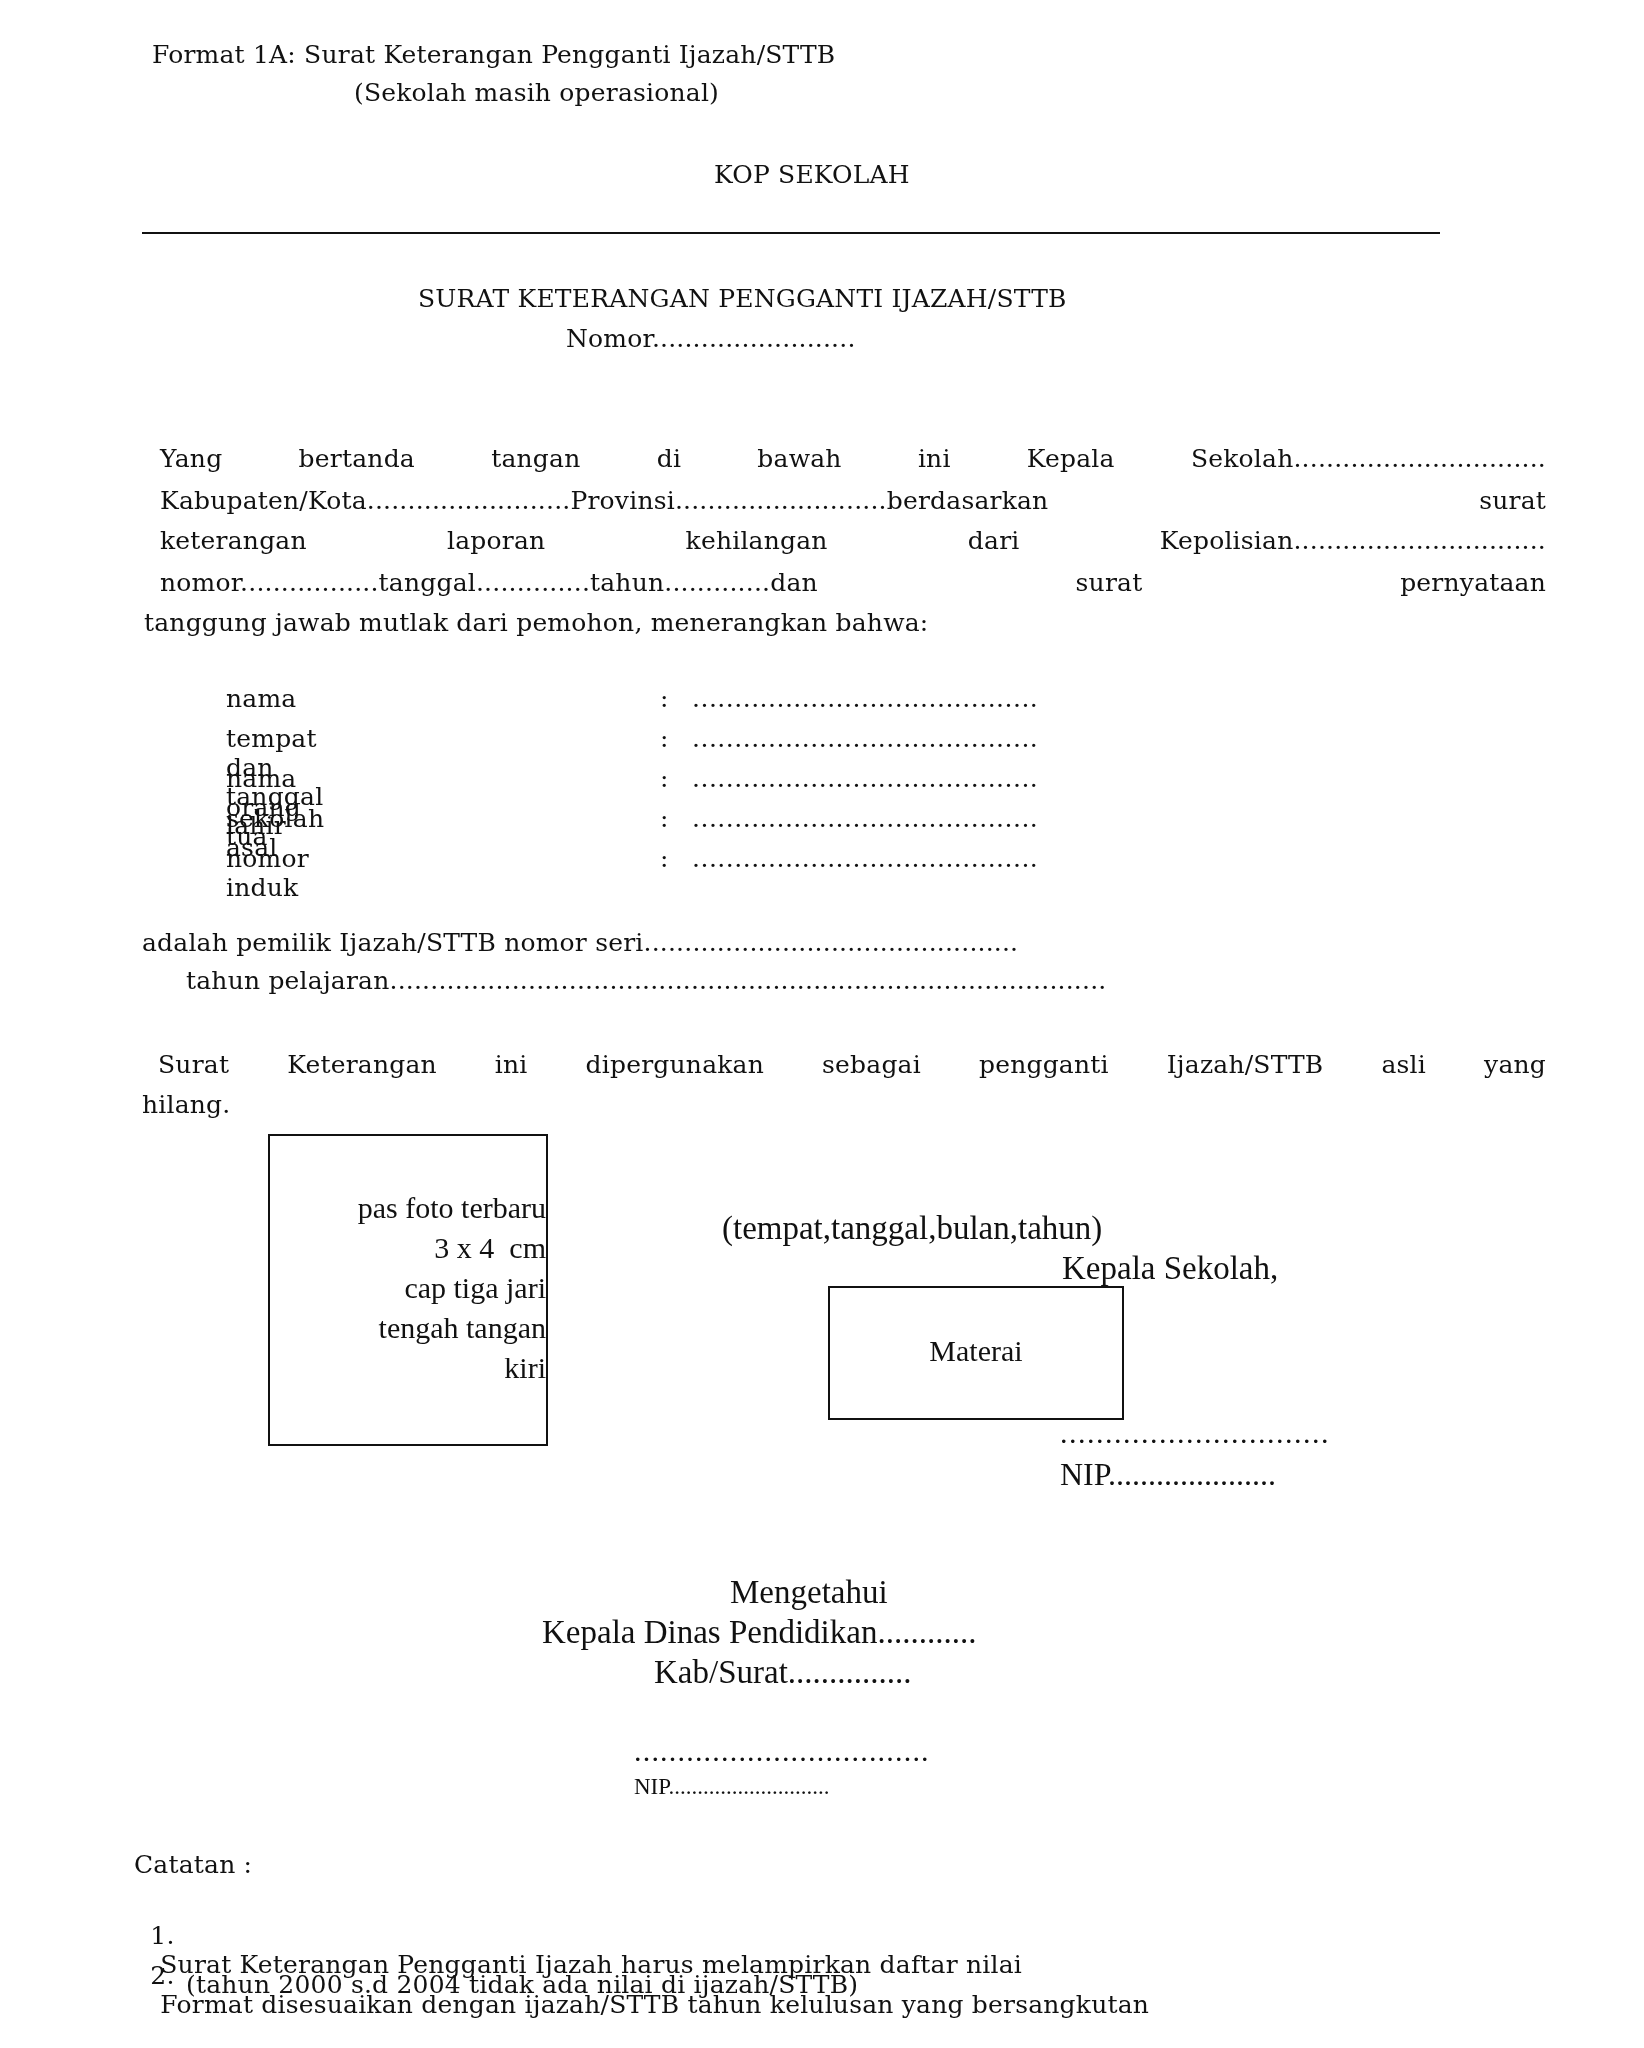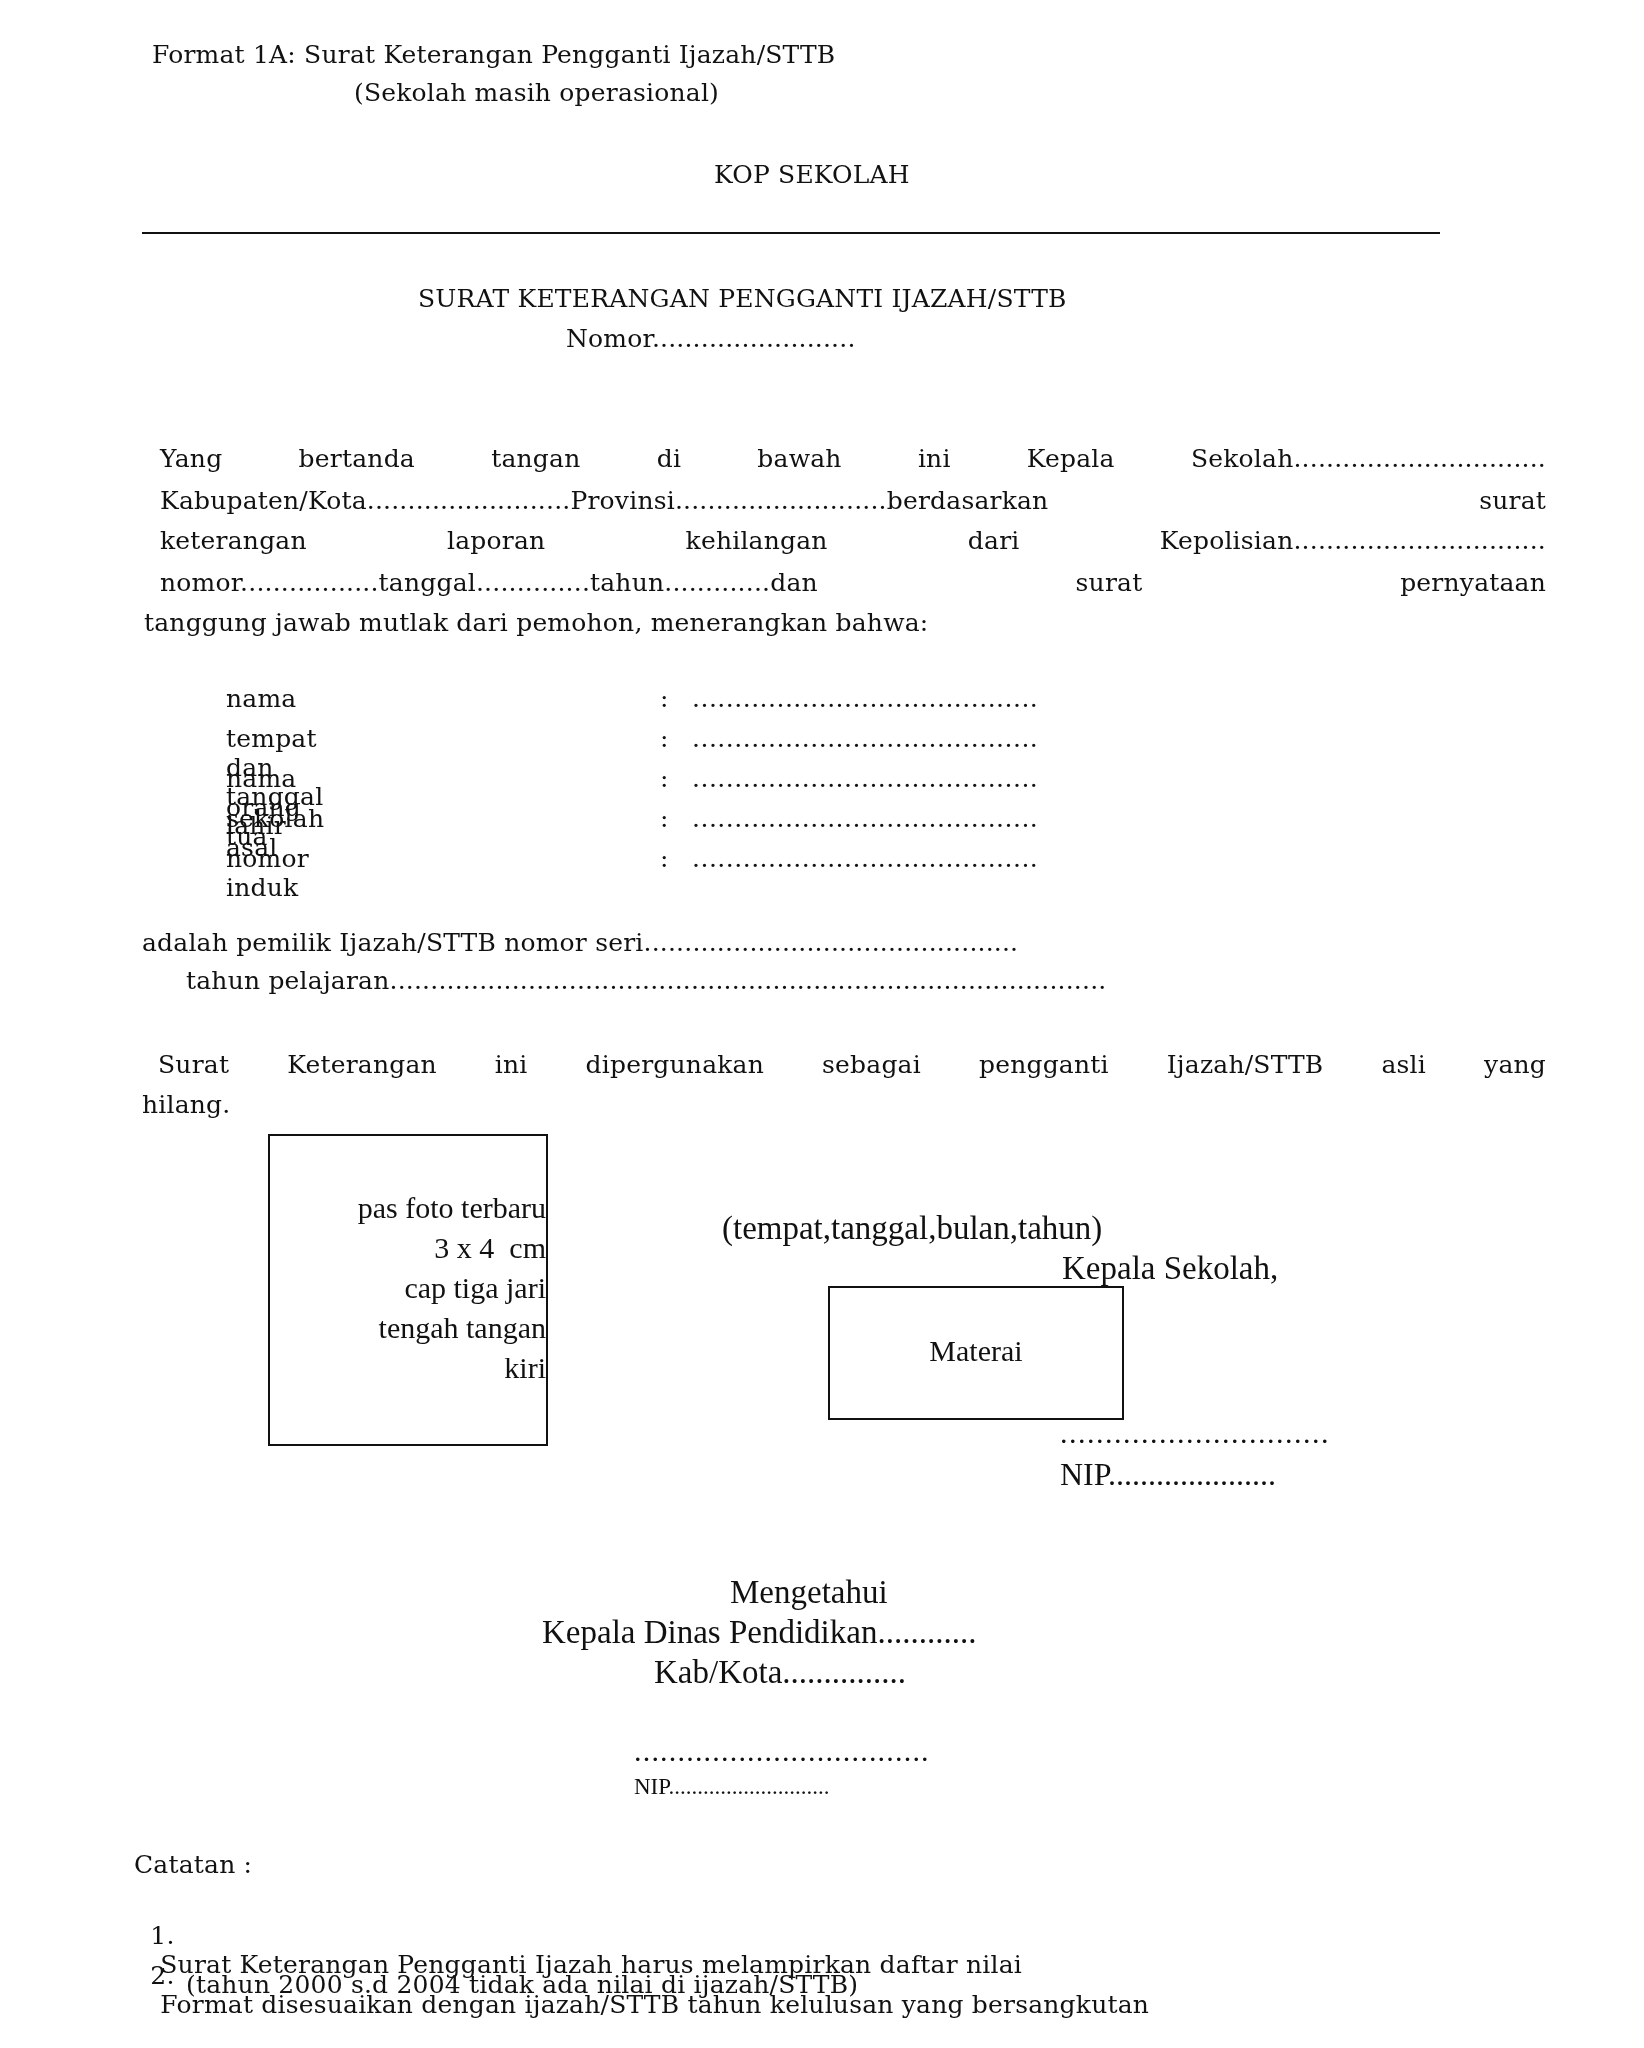--- a/index.html
+++ b/index.html
@@ -77,21 +77,21 @@
 <div class="abs tn" style="left:722px; top:1210px; font-size:33px;">(tempat,tanggal,bulan,tahun)</div>
 <div class="abs tn" style="left:1062px; top:1250px; font-size:33px;">Kepala Sekolah,</div>
 <div class="box tn" style="left:828px; top:1286px; width:296px; height:134px;">
   <div style="position:absolute; left:0; right:0; top:46px; text-align:center; font-size:30px;">Materai</div>
 </div>
 <div class="abs tn" style="left:1060px; top:1416px; font-size:30px; letter-spacing:1.5px;">..............................</div>
 <div class="abs tn" style="left:1060px; top:1456px; font-size:32px;">NIP.....................</div>
 
 <div class="abs tn" style="left:730px; top:1574px; font-size:33px;">Mengetahui</div>
 <div class="abs tn" style="left:542px; top:1614px; font-size:33px;">Kepala Dinas Pendidikan............</div>
-<div class="abs tn" style="left:654px; top:1654px; font-size:33px;">Kab/Kota...............</div>
+<div class="abs tn" style="left:654px; top:1654px; font-size:33px;">Kab/Surat...............</div>
 <div class="abs tn" style="left:634px; top:1734px; font-size:30px; letter-spacing:1.2px;">..................................</div>
 <div class="abs tn" style="left:634px; top:1774px; font-size:23px;">NIP............................</div>
 
 <div class="abs bk" style="left:134px; top:1850px;">Catatan :</div>
 <div class="abs bk" style="left:134px; top:1892px;">
   <span>1.</span>
   <span style="margin-left:10px;">Surat Keterangan Pengganti Ijazah harus melampirkan daftar nilai</span>
 </div>
 <div class="abs bk" style="left:134px; top:1932px;">
   <span>2.</span>

